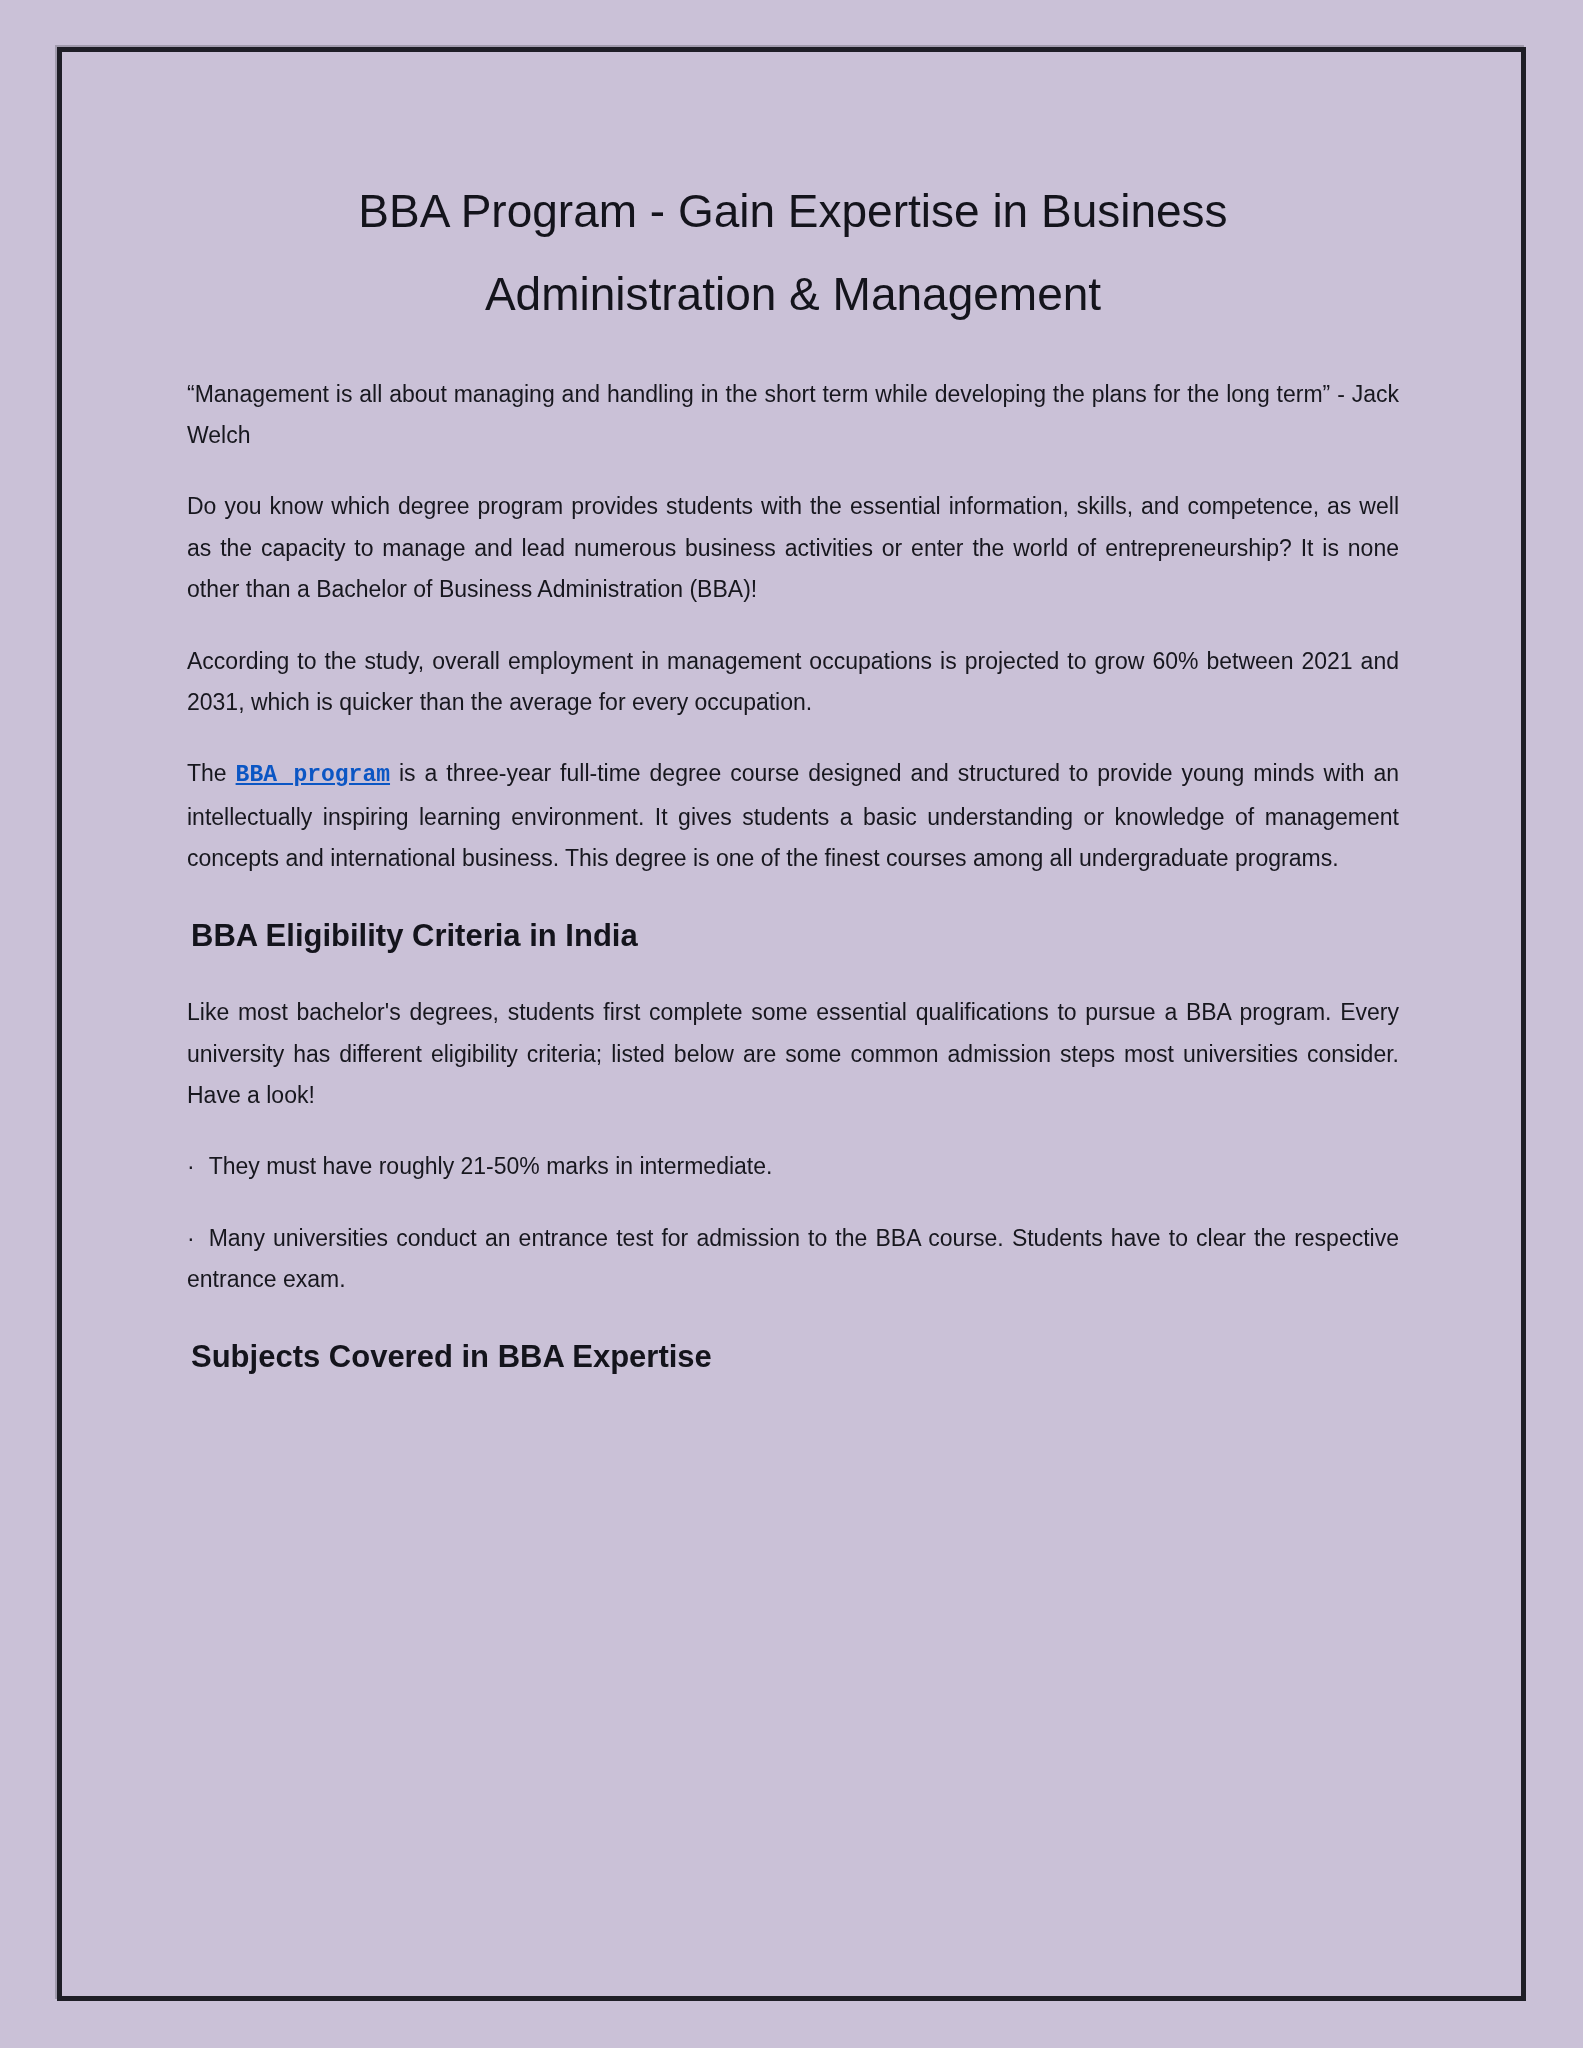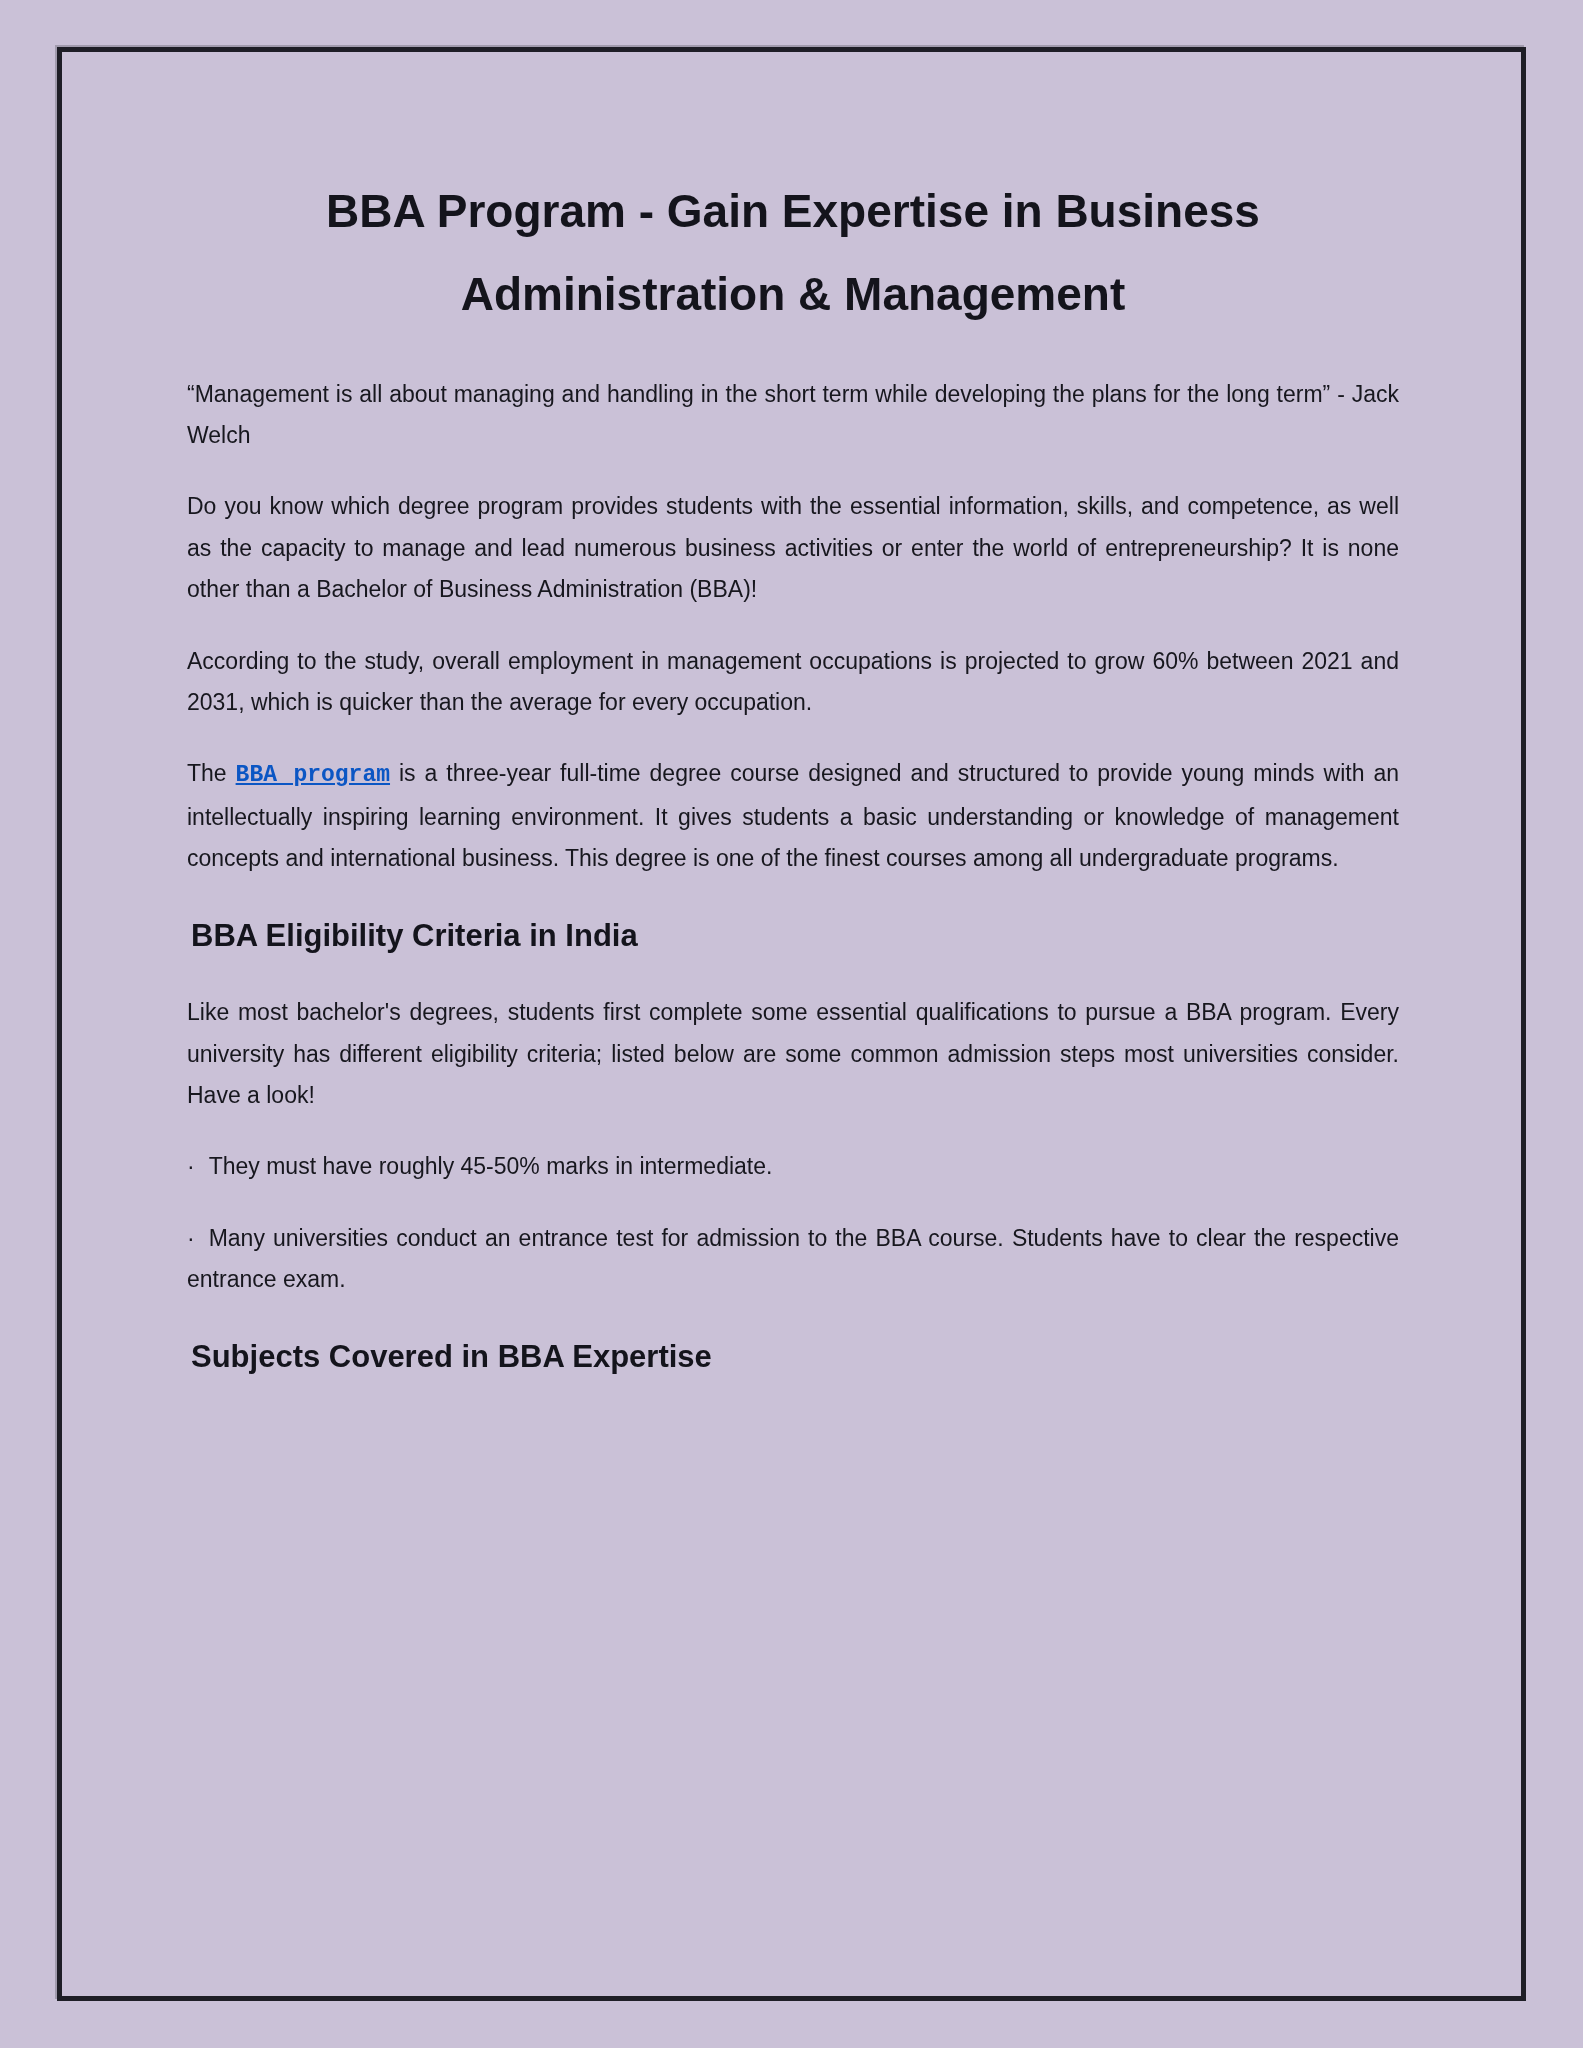--- a/index.html
+++ b/index.html
@@ -20,21 +20,20 @@
   .content {
     padding: 118px 122px 0 125px;
     color: #17171e;
   }
   .title {
     font-size: 46px;
     line-height: 1.8;
     text-align: center;
     color: #14141c;
     margin: 0 0 38px 0;
-    font-weight: bold;
   }
   .para {
     font-size: 23px;
     line-height: 1.8;
     text-align: justify;
     text-justify: inter-word;
     margin: 0 0 30px 0;
     color: #17171e;
   }
   .heading {
@@ -61,17 +60,17 @@
       <div class="title">
         <div>BBA Program - Gain Expertise in Business</div>
         <div>Administration &amp; Management</div>
       </div>
       <p class="para">“Management is all about managing and handling in the short term while developing the plans for the long term” - Jack Welch</p>
       <p class="para">Do you know which degree program provides students with the essential information, skills, and competence, as well as the capacity to manage and lead numerous business activities or enter the world of entrepreneurship? It is none other than a Bachelor of Business Administration (BBA)!</p>
       <p class="para">According to the study, overall employment in management occupations is projected to grow 60% between 2021 and 2031, which is quicker than the average for every occupation.</p>
       <p class="para"><span>The </span><a class="doc-link" href="#">BBA program</a><span> is a three-year full-time degree course designed and structured to provide young minds with an intellectually inspiring learning environment. It gives students a basic understanding or knowledge of management concepts and international business. This degree is one of the finest courses among all undergraduate programs.</span></p>
       <h2 class="heading">BBA Eligibility Criteria in India</h2>
       <p class="para">Like most bachelor's degrees, students first complete some essential qualifications to pursue a BBA program. Every university has different eligibility criteria; listed below are some common admission steps most universities consider. Have a look!</p>
-      <p class="para"><span class="bullet-marker">·</span><span>They must have roughly 45-50% marks in intermediate.</span></p>
+      <p class="para"><span class="bullet-marker">·</span><span>They must have roughly 21-50% marks in intermediate.</span></p>
       <p class="para"><span class="bullet-marker">·</span><span>Many universities conduct an entrance test for admission to the BBA course. Students have to clear the respective entrance exam.</span></p>
       <h2 class="heading">Subjects Covered in BBA Expertise</h2>
     </div>
 </div>
 
 </body></html>

